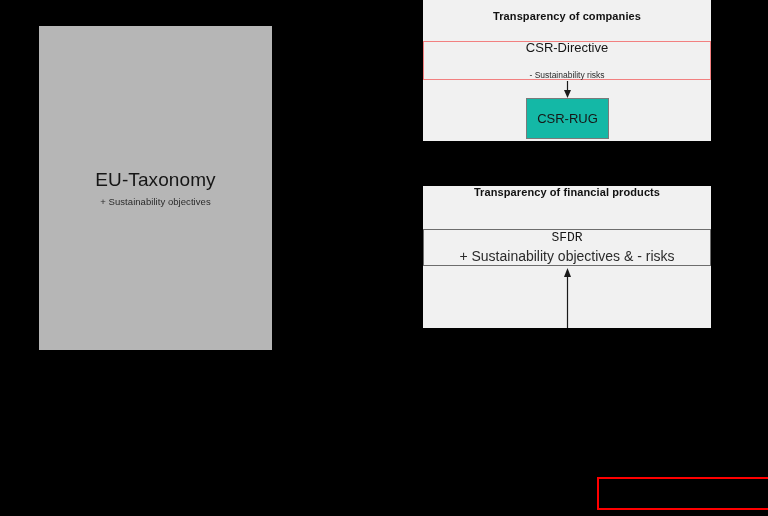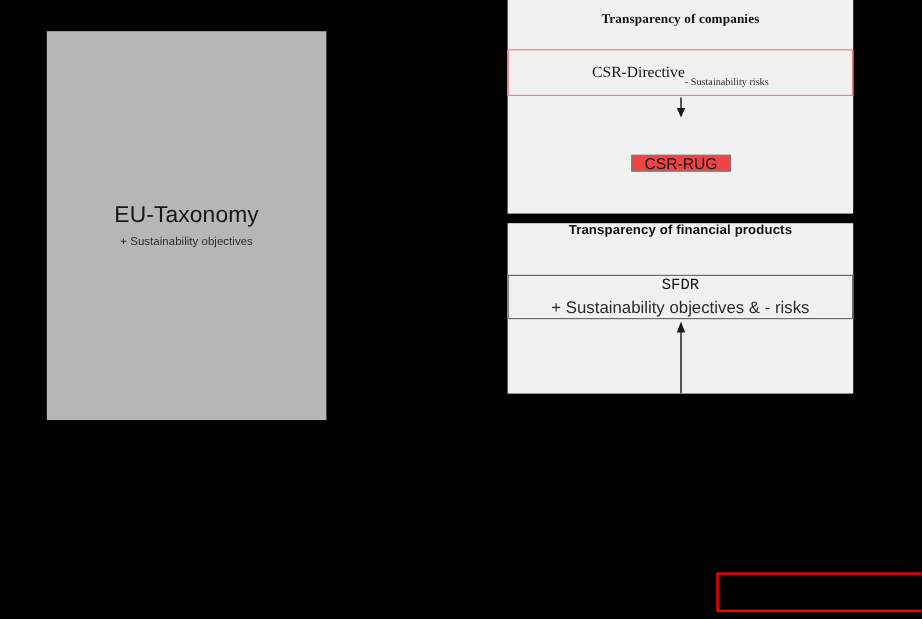--- a/index.html
+++ b/index.html
@@ -47,22 +47,21 @@
 
   
   .panel {
     position: absolute;
     left: 423px;
     width: 288px;
     background: #f1f1f1;
   }
   .panel-companies {
     top: 0px;
-    height: 178px;
-    font-family: Liberation Serif, serif;
+    height: 141px;
   }
   .panel-financial {
     top: 186px;
     height: 142px;
   }
 
   .panel-header {
     text-align: center;
     font-size: 11px;
     font-weight: bold;
@@ -76,21 +75,21 @@
   .csr-directive-box {
     position: absolute;
     left: 0px;
     top: 41px;
     width: 288px;
     height: 39px;
     box-sizing: border-box;
     border: 1.2px solid #f28080;
     background: #f1f1f1;
     display: flex;
-    flex-direction: row;
+    flex-direction: column;
     align-items: center;
     justify-content: center;
   }
   .csr-directive-title {
     font-size: 13px;
     color: #161616;
     line-height: 1.1;
   }
   .csr-directive-sub {
     font-size: 8.5px;
@@ -106,28 +105,27 @@
     width: 9px;
     height: 17px;
   }
 
   
   .csr-rug-box {
     position: absolute;
     left: 526px;
     top: 98px;
     width: 83px;
-    height: 14px;
+    height: 41px;
     box-sizing: border-box;
     border: 1.3px solid #7a7a7a;
-    background: #ef4444;
-    display: flex;
-    align-items: center;
-    justify-content: center;
-    margin-top: 31px;
+    background: #14b8a6;
+    display: flex;
+    align-items: center;
+    justify-content: center;
   }
   .csr-rug-label {
     font-size: 13px;
     color: #161616;
   }
 
   
   .sfdr-box {
     position: absolute;
     left: 423px;

